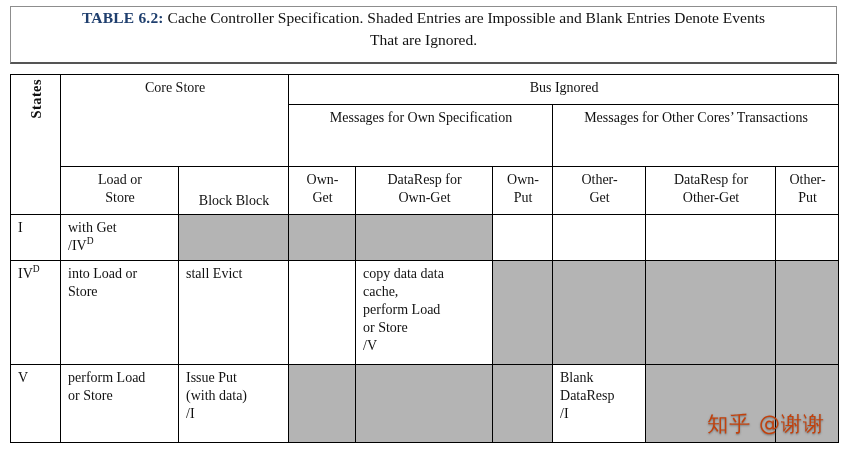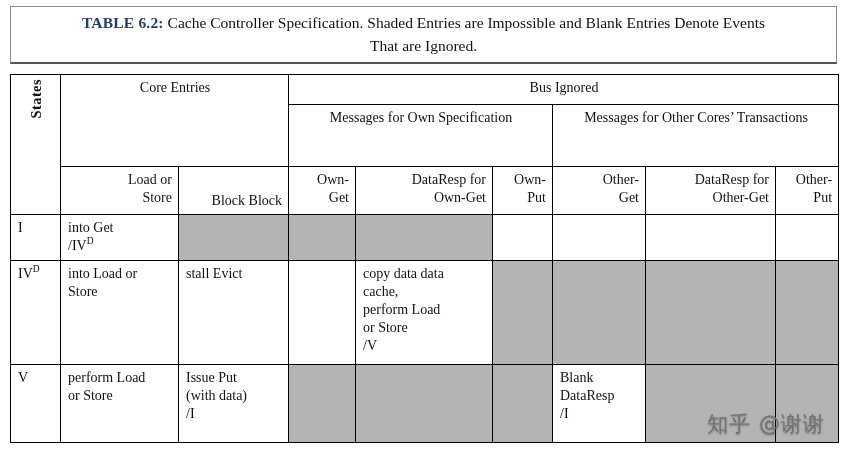--- a/index.html
+++ b/index.html
@@ -26,21 +26,21 @@
     position: absolute;
     left: 10px;
     top: 6px;
     width: 827px;
     height: 58px;
     border: 1px solid #8d8d8d;
     border-bottom: 2px solid #555555;
     box-sizing: border-box;
     background: #ffffff;
     display: flex;
-    align-items: center;
+    align-items: flex-start;
     justify-content: center;
   }
   .caption-inner {
     width: 700px;
     text-align: center;
     font-size: 15.5px;
     line-height: 1.45;
   }
   .caption-label {
     font-weight: bold;
@@ -72,21 +72,21 @@
   .hd {
     font-weight: bold;
     font-size: 14.5px;
   }
   .hd-center {
     text-align: center;
     vertical-align: middle;
   }
   .hd-col {
     vertical-align: top;
-    text-align: right;
+    text-align: center;
   }
   
   .thick-l  { border-left: 3px solid #000; }
   .thick-r  { border-right: 3px solid #000; }
   .thick-t  { border-top: 3px solid #000; }
   .thick-b  { border-bottom: 3px solid #000; }
 
   .shaded { background: #b4b4b4 !important; }
 
   .states-cell {
@@ -112,21 +112,21 @@
   }
   sup { font-size: 0.68em; vertical-align: super; line-height: 0; }
 
   
   .watermark {
     position: absolute;
     right: 22px;
     bottom: 26px;
     font-family: "DejaVu Sans", sans-serif;
     font-size: 21px;
-    color: #737373;
+    color: #c2410c;
     letter-spacing: 1px;
     text-shadow: 0 1px 2px rgba(60,60,60,.55);
     pointer-events: none;
     white-space: nowrap;
   }
 </style>
 </head>
 <body>
 
 <div id="page">
@@ -149,21 +149,21 @@
       <col style="width:93px">
       <col style="width:130px">
       <col style="width:63px">
     </colgroup>
     <tbody>
 
       <tr>
         <td class="states-cell thick-l thick-t" rowspan="3">
           <span class="states-rot">States</span>
         </td>
-        <td class="hd hd-center thick-l thick-t thick-r" colspan="2" rowspan="2" style="height:58px">Core Entries</td>
+        <td class="hd hd-center thick-l thick-t thick-r" colspan="2" rowspan="2" style="height:58px">Core Store</td>
         <td class="hd hd-center thick-t thick-r" colspan="6" style="height:30px">Bus Ignored</td>
       </tr>
 
       <tr>
         <td class="hd hd-center thick-r" colspan="3" style="height:62px">Messages for Own Specification</td>
         <td class="hd hd-center thick-r" colspan="3">Messages for Other Cores’ Transactions</td>
       </tr>
 
       <tr>
         <td class="hd hd-col thick-l" style="height:48px">
@@ -195,21 +195,21 @@
         </td>
         <td class="hd hd-col thick-r">
           <div>Other-</div>
           <div>Put</div>
         </td>
       </tr>
 
     <tr>
           <td class="state-name thick-l thick-t" style="height: 46px; vertical-align: top;">I</td>
           <td class="thick-l thick-t">
-            <div>into Get</div>
+            <div>with Get</div>
             <div>/IV<sup>D</sup></div>
           </td>
           <td class="thick-r thick-t shaded"></td>
           <td class="thick-t shaded"></td>
           <td class="thick-t shaded"></td>
           <td class="thick-r thick-t"></td>
           <td class="thick-t"></td>
           <td class="thick-t"></td>
           <td class="thick-r thick-t"></td>
         </tr>

